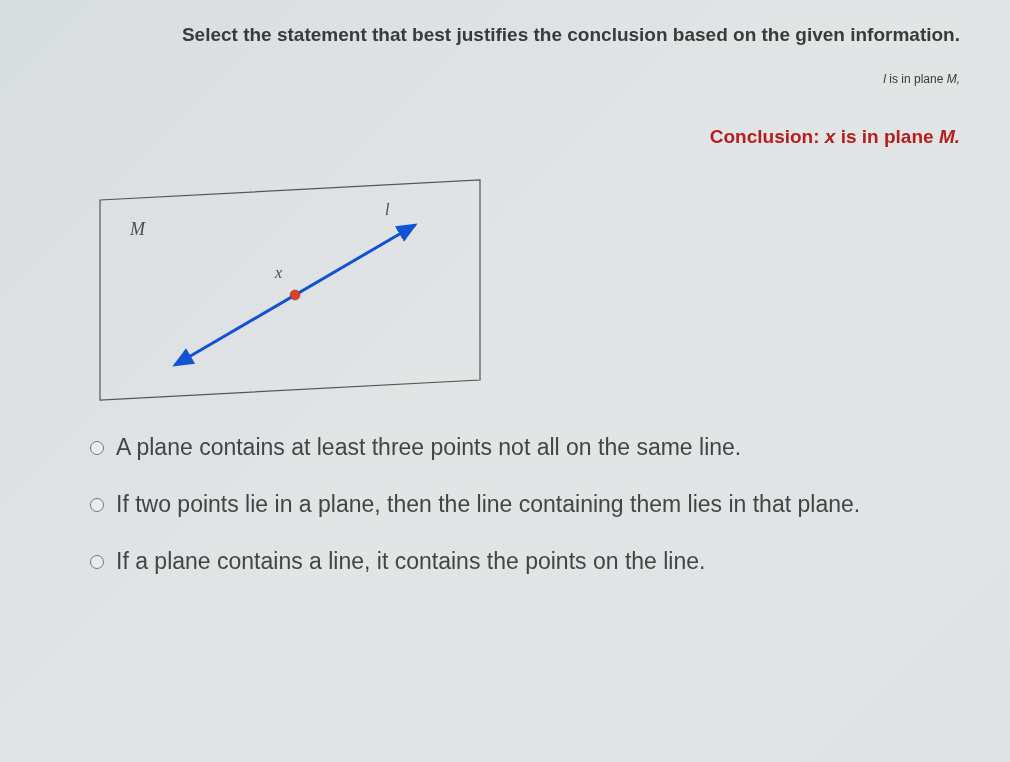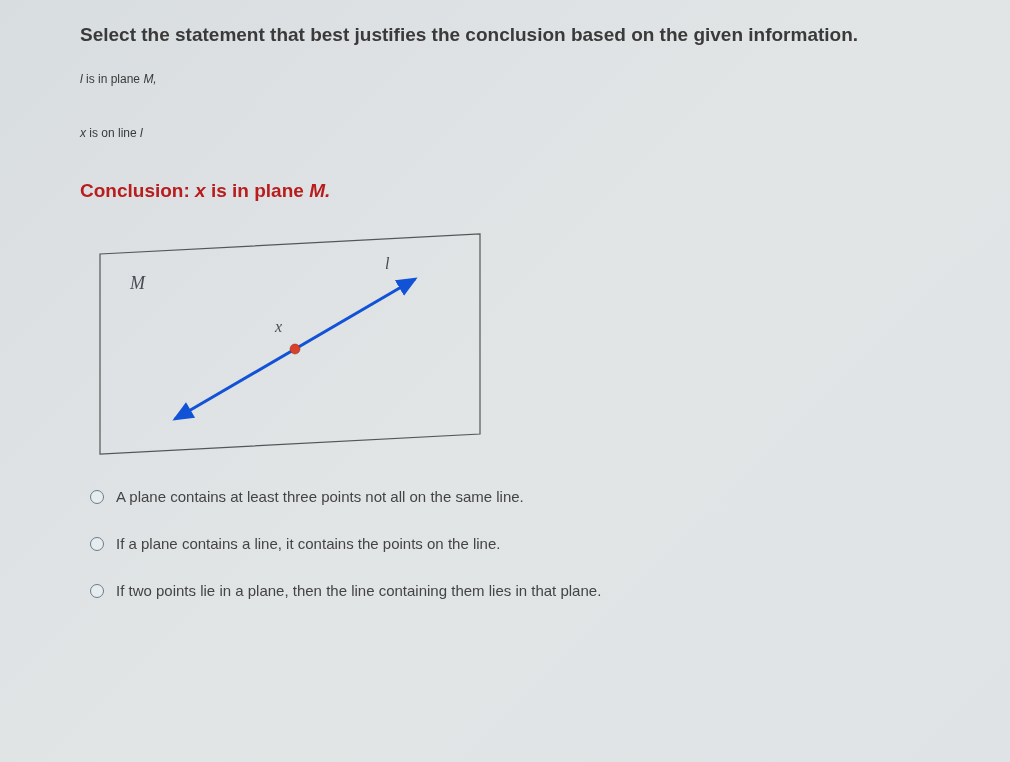--- a/index.html
+++ b/index.html
@@ -9,53 +9,51 @@
     width: 1010px;
     height: 762px;
     font-family: Arial, Helvetica, sans-serif;
     background: linear-gradient(135deg, #d8dde0 0%, #e2e5e6 50%, #dfe3e5 100%);
     color: #3a3a3a;
     overflow: hidden;
   }
   .page {
     padding: 20px 50px 20px 80px;
     position: relative;
+    text-align: right;
   }
   .question-prompt {
     font-size: 19px;
     font-weight: bold;
     color: #3a3a3a;
     margin-bottom: 26px;
     margin-top: 4px;
   }
   .given { font-size: 12px; color: #3a3a3a; margin-bottom: 40px; }
   .italic { font-style: italic; }
   .conclusion { font-size: 19px; font-weight: bold; color: #b91c1c; margin-bottom: 22px; }
   .figure-wrap { margin-left: 10px; margin-bottom: 24px; }
   .options { margin-top: 10px; margin-left: 10px; }
-  .option-row { display: flex; align-items: center; gap: 12px; margin-bottom: 30px; font-size: 15px; color: #444; }
+  .option-row { display: flex; align-items: center; gap: 12px; margin-bottom: 30px; font-size: 23px; color: #444; }
   .radio {
     width: 14px; height: 14px; border: 1.5px solid #6b7b8a; border-radius: 50%; flex: 0 0 14px; background: #e7ecef;
   }
   svg { display: block; }
 </style>
 </head>
 <body>
 
 <div class="page">
 
   <div class="question-prompt">Select the statement that best justifies the conclusion based on the given information.</div>
 
   <div class="given">
     <span class="italic">l </span><span>is in plane </span><span class="italic">M,</span>
   </div>
 
-  <div class="given">
-    <span class="italic">x </span><span>is on line </span><span class="italic">l</span>
-  </div>
 
   <div class="conclusion">
     <span>Conclusion: </span><span class="italic">x </span><span>is in plane </span><span class="italic">M.</span>
   </div>
 
   <div class="figure-wrap">
     <svg width="400" height="240" viewBox="0 0 400 240">
 
       <polygon points="10,30 390,10 390,210 10,230" fill="none" stroke="#555" stroke-width="1.2"></polygon>
 
@@ -77,21 +75,21 @@
     </svg>
   </div>
 
   <div class="options">
     <div class="option-row">
       <div class="radio"></div>
       <span>A plane contains at least three points not all on the same line.</span>
     </div>
     <div class="option-row">
       <div class="radio"></div>
-      <span>If a plane contains a line, it contains the points on the line.</span>
+      <span>If two points lie in a plane, then the line containing them lies in that plane.</span>
     </div>
     <div class="option-row">
       <div class="radio"></div>
-      <span>If two points lie in a plane, then the line containing them lies in that plane.</span>
+      <span>If a plane contains a line, it contains the points on the line.</span>
     </div>
   </div>
 
 </div>
 
 </body></html>

